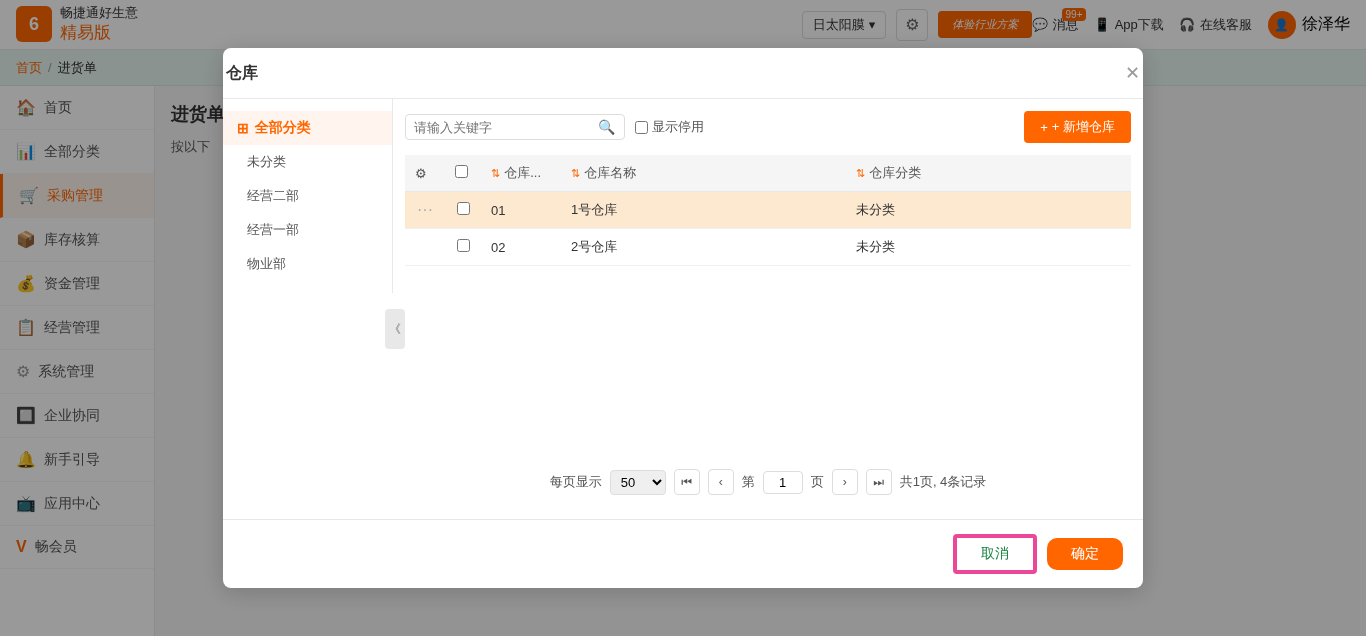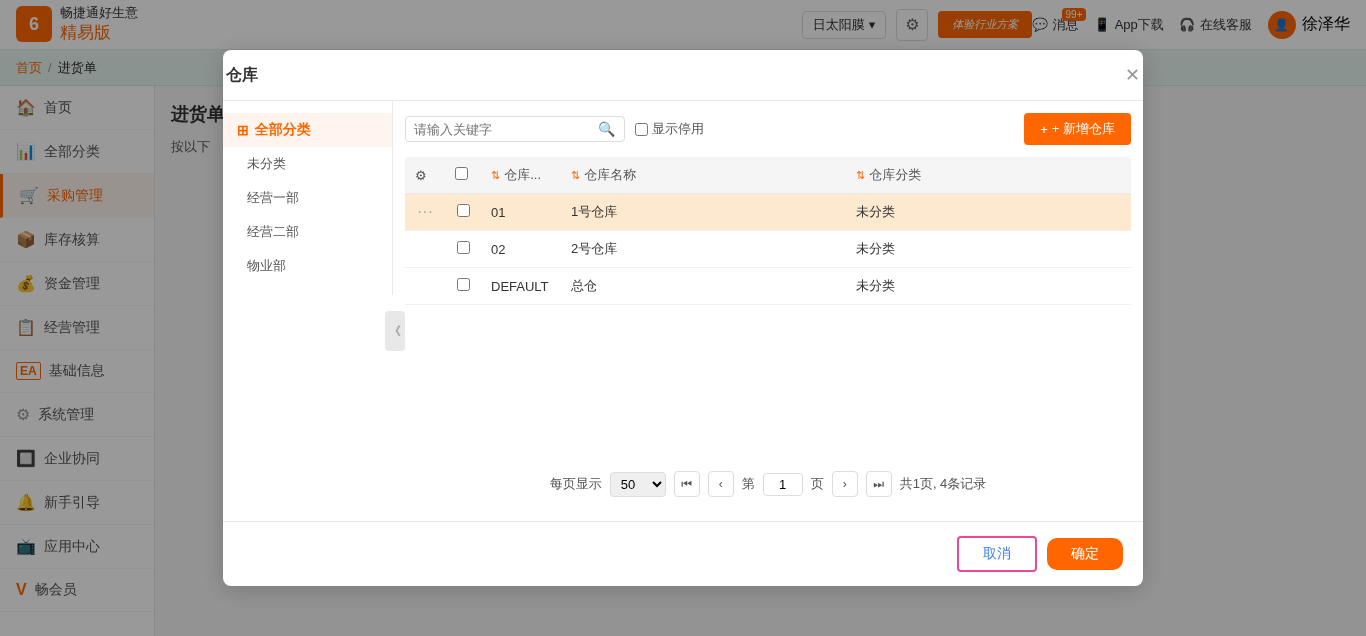--- a/index.html
+++ b/index.html
@@ -205,22 +205,22 @@
       cursor: pointer; background: #fff; color: #555; font-size: 12px;
     }
     .page-input { width: 40px; border: 1px solid #ddd; border-radius: 4px; text-align: center; padding: 3px 6px; font-size: 13px; }
 
     
     .dialog-footer {
       display: flex; align-items: center; justify-content: flex-end; gap: 10px;
       padding: 14px 20px; border-top: 1px solid #e8e8e8;
     }
     .cancel-btn {
-      padding: 7px 24px; border: 2px solid #ec4899; border-radius: 4px;
-      background: #fff; color: #3b82f6; font-size: 14px; cursor: pointer;
+      padding: 7px 24px; border: 4px solid #ec4899; border-radius: 4px;
+      background: #fff; color: #15803d; font-size: 14px; cursor: pointer;
     }
     .confirm-btn {
       padding: 7px 24px; border: none; border-radius: 10px;
       background: #f60; color: #fff; font-size: 14px; cursor: pointer;
     }
   </style>
 </head>
 <body>
 
 <div class="top-header">
@@ -289,24 +289,20 @@
       <span class="s-icon">📦</span>
       <span>库存核算</span>
     </div>
     <div class="sidebar-item">
       <span class="s-icon">💰</span>
       <span>资金管理</span>
     </div>
     <div class="sidebar-item">
       <span class="s-icon">📋</span>
       <span>经营管理</span>
-    </div>
-    <div class="sidebar-item">
-      <span class="s-icon" style="font-style:normal;font-size:12px;font-weight:bold;color:#f60;background:#fff;border:1px solid #f60;border-radius:2px;padding:1px 3px;">EA</span>
-      <span>基础信息</span>
     </div>
     <div class="sidebar-item">
       <span class="s-icon">⚙</span>
       <span>系统管理</span>
     </div>
     <div class="sidebar-item">
       <span class="s-icon">🔲</span>
       <span>企业协同</span>
     </div>
     <div class="sidebar-item">
@@ -342,22 +338,22 @@
 
     <div class="dialog-body">
 
       <div class="tree-wrapper">
         <div class="category-tree">
           <div class="cat-all">
             <span>⊞</span>
             <span>全部分类</span>
           </div>
           <div class="cat-item">未分类</div>
+          <div class="cat-item">经营二部</div>
           <div class="cat-item">经营一部</div>
-          <div class="cat-item">经营二部</div>
           <div class="cat-item">物业部</div>
         </div>
         <button class="collapse-btn">《</button>
       </div>
 
       <div class="table-panel">
 
         <div class="search-bar">
           <div class="search-input-wrap">
             <input type="text" placeholder="请输入关键字" style="">
@@ -405,31 +401,20 @@
       <td class="center">
         
       </td>
       <td class="center">
         <input type="checkbox" style="">
       </td>
       <td>02</td>
       <td>2号仓库</td>
       <td>未分类</td>
     </tr>
-              <tr>
-      <td class="center">
-        
-      </td>
-      <td class="center">
-        <input type="checkbox" style="">
-      </td>
-      <td>DEFAULT</td>
-      <td>总仓</td>
-      <td>未分类</td>
-    </tr>
             </tbody>
         </table>
 
         <div class="pagination">
           <span>每页显示</span>
           <div class="page-select">
             <select>
               <option>50</option>
               <option>100</option>
               <option>200</option>

